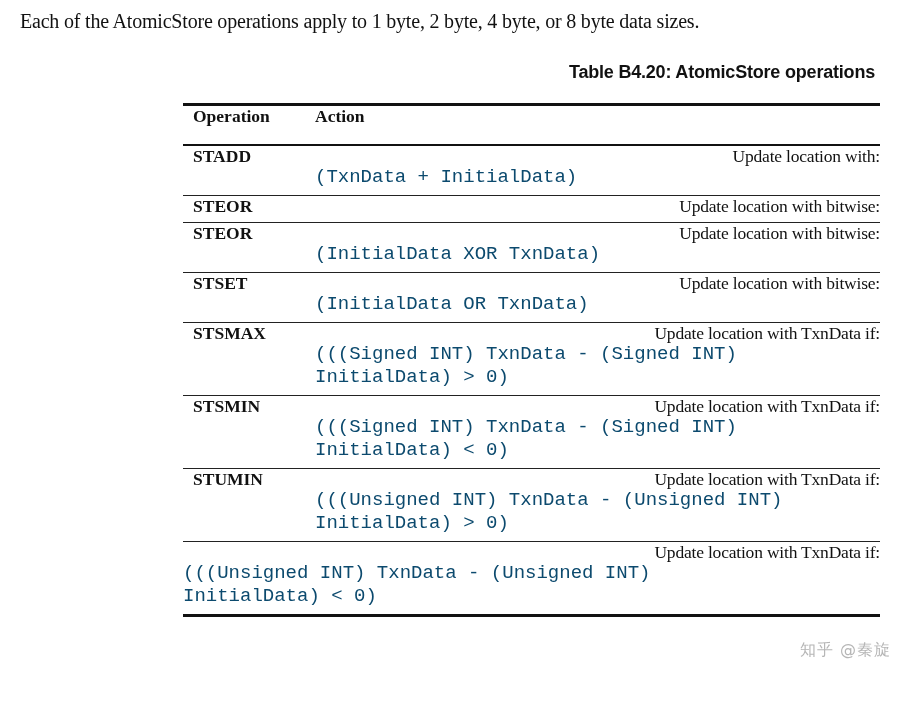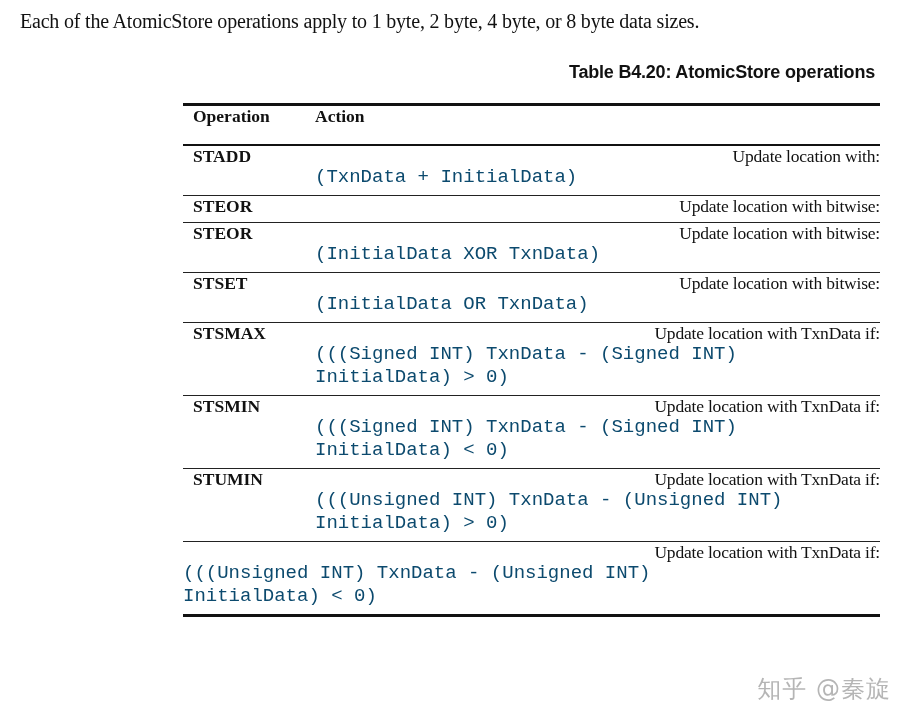--- a/index.html
+++ b/index.html
@@ -26,22 +26,22 @@
   .col-act { flex: 1; font-family: "Liberation Serif", serif; font-size: 17.5px; }
   .head .col-op, .head .col-act { font-weight: bold; }
   .row.body { padding-bottom: 6px; }
   .row.body .col-op { line-height: 20px; }
   .desc { line-height: 20px; letter-spacing: -0.2px; text-align: right; }
   .code {
     font-family: "Liberation Mono", monospace; font-size: 19px; line-height: 23px;
     white-space: pre; color: #0c4a6e;
   }
   .watermark {
-    position: absolute; right: 22px; top: 673px;
-    font-family: "DejaVu Sans", sans-serif; font-size: 24px; color: rgba(120,120,120,0.55);
+    position: absolute; right: 22px; top: 640px;
+    font-family: "DejaVu Sans", sans-serif; font-size: 16px; color: rgba(120,120,120,0.55);
     letter-spacing: 1px;
   }
 </style>
 </head>
 <body>
 
 <div class="intro">Each of the AtomicStore operations apply to 1 byte, 2 byte, 4 byte, or 8 byte data sizes.</div>
 <div class="caption">Table B4.20: AtomicStore operations</div>
 
 <div class="table">

